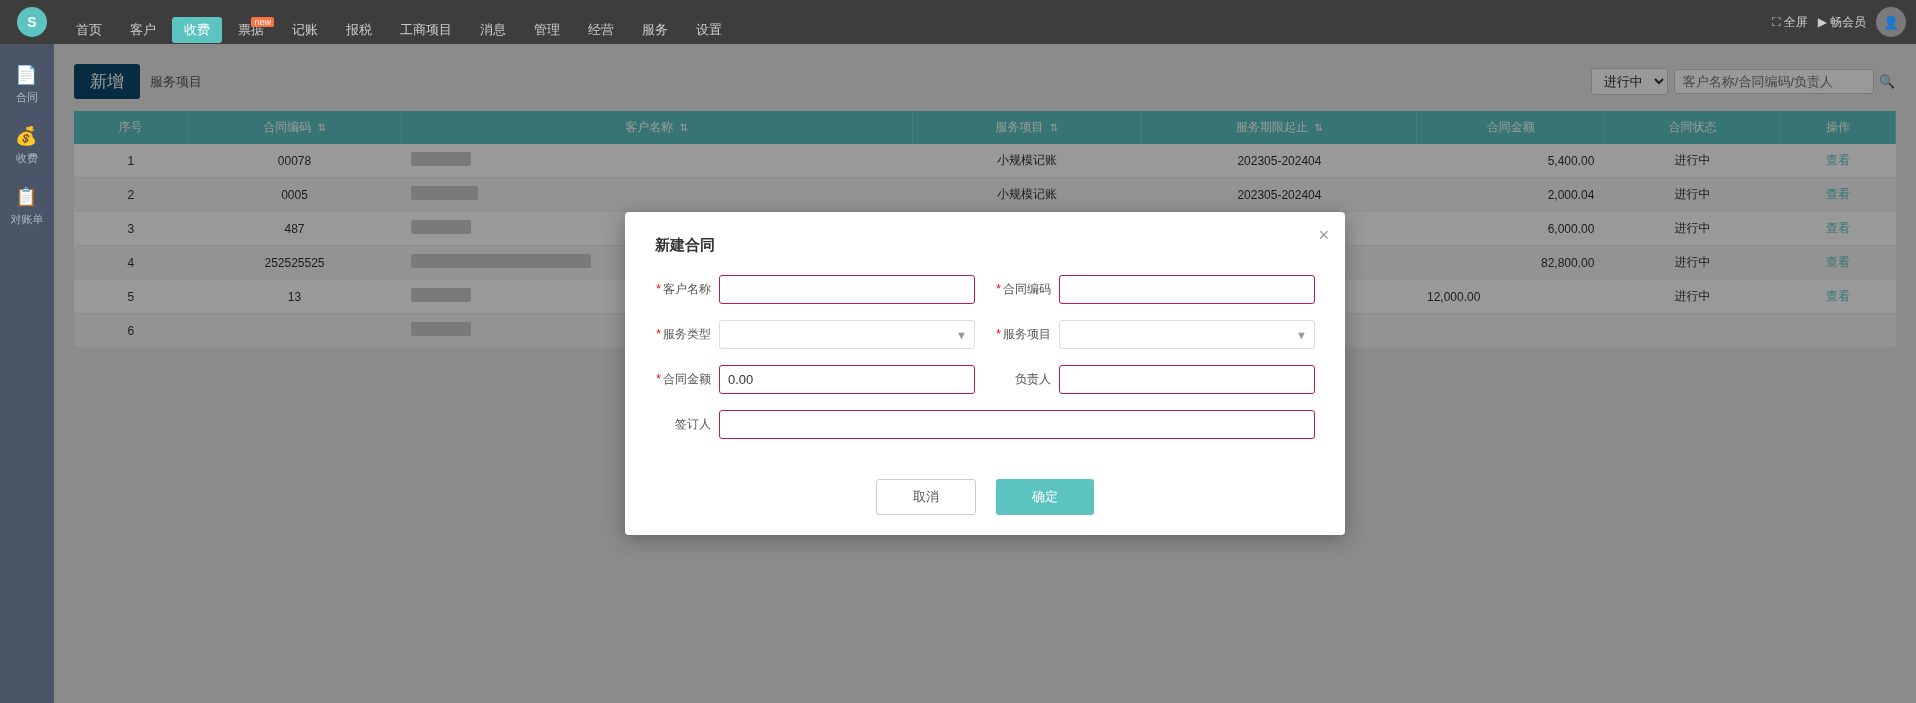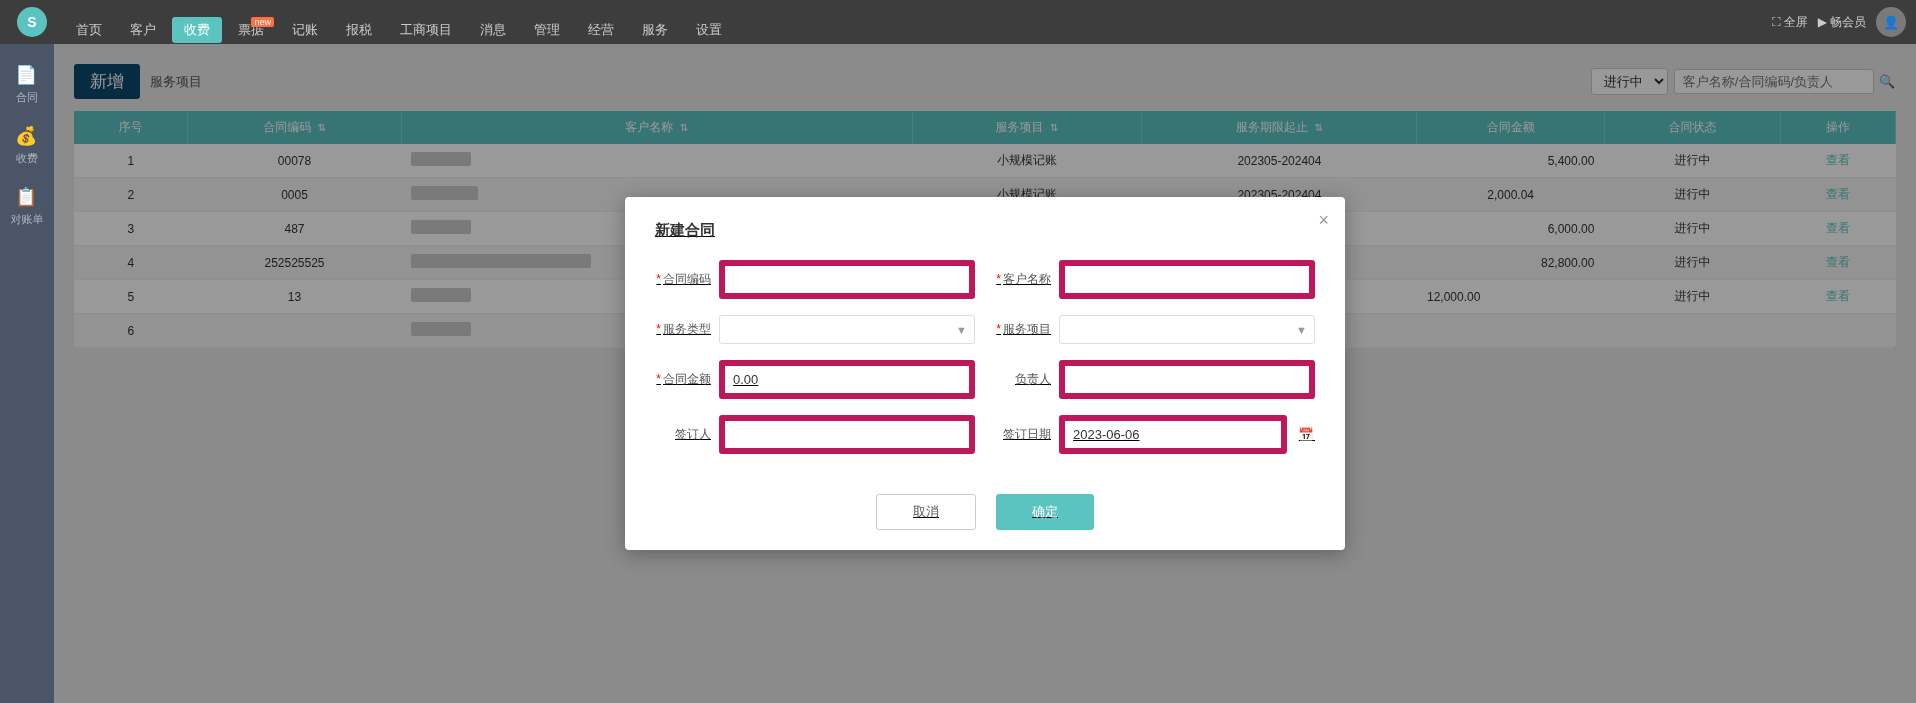--- a/index.html
+++ b/index.html
@@ -85,39 +85,38 @@
     .data-table tbody td.name-cell { text-align: left; }
     .status-badge { color: #5bc4c0; }
     .action-link { color: #5bc4c0; cursor: pointer; }
     .sort-icon { font-size: 10px; margin-left: 3px; }
 
     
     .overlay {
       position: absolute; top: 0; left: 0; right: 0; bottom: 0;
       background: rgba(0,0,0,0.4); display: flex; align-items: center; justify-content: center;
       z-index: 100;
-      text-decoration: underline;
     }
 
     
     .modal {
       background: white; border-radius: 4px; padding: 24px 30px 20px;
       width: 720px; position: relative; box-shadow: 0 4px 20px rgba(0,0,0,0.3);
     }
     .modal-title { font-size: 15px; color: #333; font-weight: bold; margin-bottom: 20px; }
     .modal-close {
       position: absolute; top: 14px; right: 16px; cursor: pointer;
       color: #999; font-size: 18px; line-height: 1;
     }
     .form-row { display: flex; gap: 20px; margin-bottom: 16px; }
     .form-field { flex: 1; display: flex; align-items: center; gap: 8px; }
     .form-label { font-size: 12px; color: #555; white-space: nowrap; min-width: 56px; text-align: right; }
     .required-star { color: red; margin-right: 2px; }
     .form-input {
-      flex: 1; border: 6px solid #be185d; border-radius: 3px; padding: 6px 8px;
+      flex: 1; border: 1px solid #be185d; border-radius: 3px; padding: 6px 8px;
       font-size: 13px; outline: none; color: #333;
     }
     .form-select-wrapper { flex: 1; position: relative; }
     .form-select {
       width: 100%; border: 1px solid #ddd; border-radius: 3px; padding: 6px 8px;
       font-size: 13px; outline: none; color: #333; appearance: none; background: white; cursor: pointer;
     }
     .select-arrow {
       position: absolute; right: 8px; top: 50%; transform: translateY(-50%);
       color: #999; font-size: 11px; pointer-events: none;
@@ -247,21 +246,21 @@
     <td><a class="action-link">查看</a></td>
   </tr>
             <tr>
     <td>2</td>
     <td>0005</td>
     <td class="name-cell">
       <span style="display:inline-block; background:#ccc; border-radius:2px; color:transparent; padding:0 2px; font-size:11px; white-space:nowrap; overflow:hidden; max-width:180px; min-width:60px; height:14px;">████████</span>
     </td>
     <td>小规模记账</td>
     <td>202305-202404</td>
-    <td style="text-align:center">2,000.04</td>
+    <td style="text-align:right">2,000.04</td>
     <td class="status-badge">进行中</td>
     <td><a class="action-link">查看</a></td>
   </tr>
             <tr>
     <td>3</td>
     <td>487</td>
     <td class="name-cell">
       <span style="display:inline-block; background:#ccc; border-radius:2px; color:transparent; padding:0 2px; font-size:11px; white-space:nowrap; overflow:hidden; max-width:180px; min-width:60px; height:14px;">███</span>
     </td>
     <td>小规模记账</td>
@@ -311,27 +310,27 @@
     </div>
 
     <div class="overlay">
       <div class="modal">
         <div class="modal-title">新建合同</div>
         <span class="modal-close">×</span>
 
         <div class="form-row">
           <div class="form-field">
             <span class="form-label">
+              <span class="required-star">*</span><span>客户名称</span>
+            </span>
+            <input class="form-input" type="text" style="">
+          </div>
+          <div class="form-field">
+            <span class="form-label">
               <span class="required-star">*</span><span>合同编码</span>
-            </span>
-            <input class="form-input" type="text" style="">
-          </div>
-          <div class="form-field">
-            <span class="form-label">
-              <span class="required-star">*</span><span>客户名称</span>
             </span>
             <input class="form-input" type="text" style="">
           </div>
         </div>
 
         <div class="form-row">
           <div class="form-field">
             <span class="form-label">
               <span class="required-star">*</span><span>服务类型</span>
             </span>
@@ -362,25 +361,20 @@
             <span class="form-label">负责人</span>
             <input class="form-input" type="text" style="">
           </div>
         </div>
 
         <div class="form-row">
           <div class="form-field">
             <span class="form-label">签订人</span>
             <input class="form-input" type="text" style="">
           </div>
-          <div class="form-field">
-            <span class="form-label">签订日期</span>
-            <input class="form-input" type="text" value="2023-06-06" style="">
-            <span class="calendar-icon">📅</span>
-          </div>
         </div>
 
         <div class="form-row">
           <div style="flex:1"></div>
         </div>
 
         <div class="modal-footer">
           <button class="btn-cancel">取消</button>
           <button class="btn-confirm">确定</button>
         </div>

